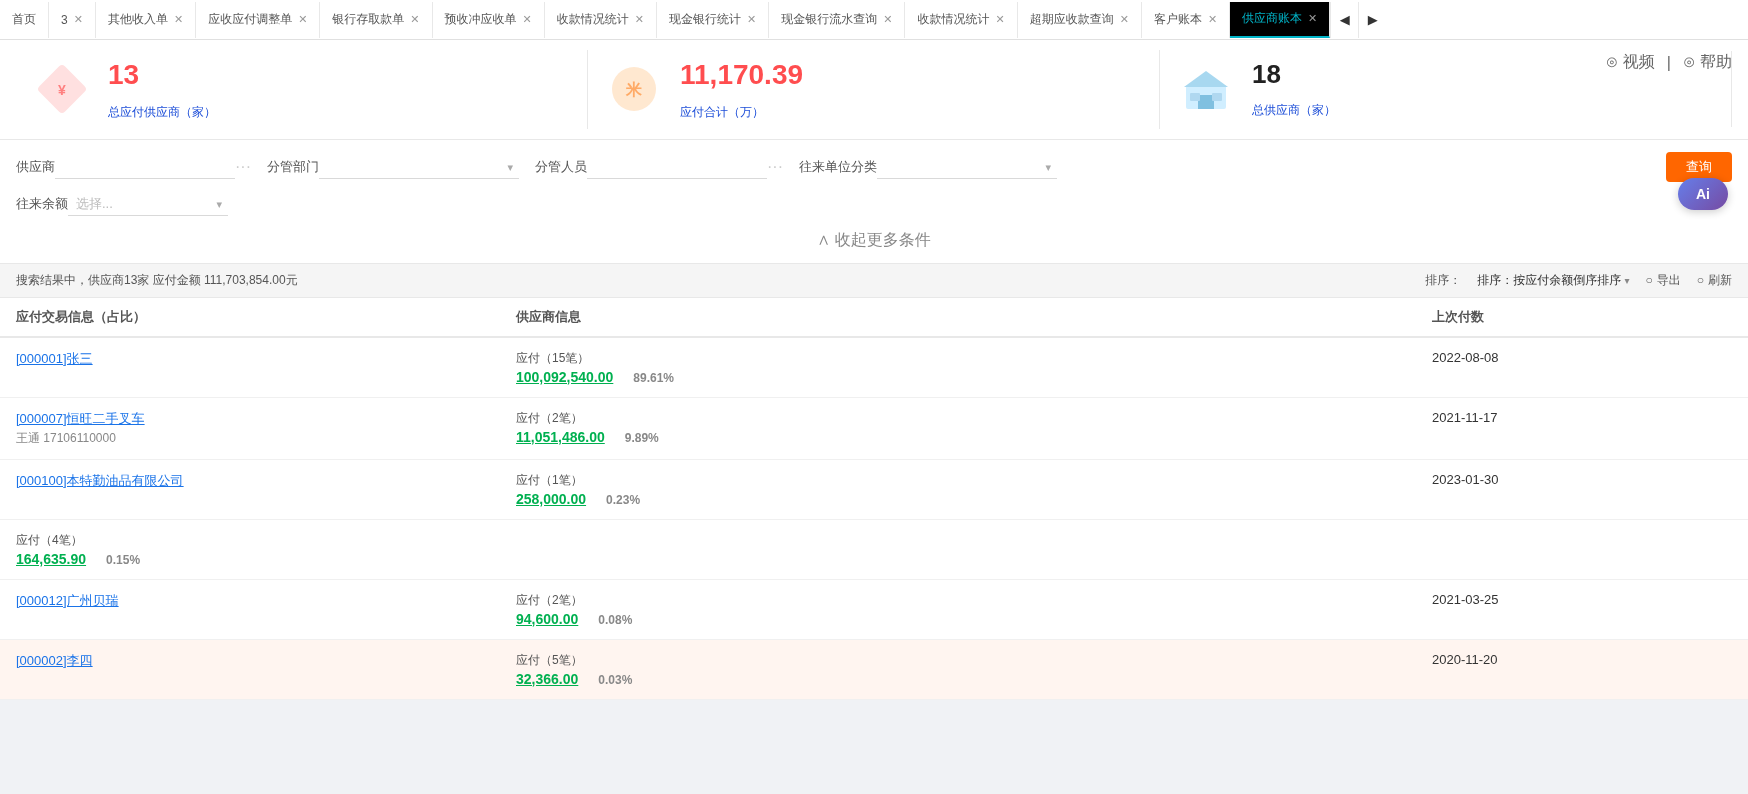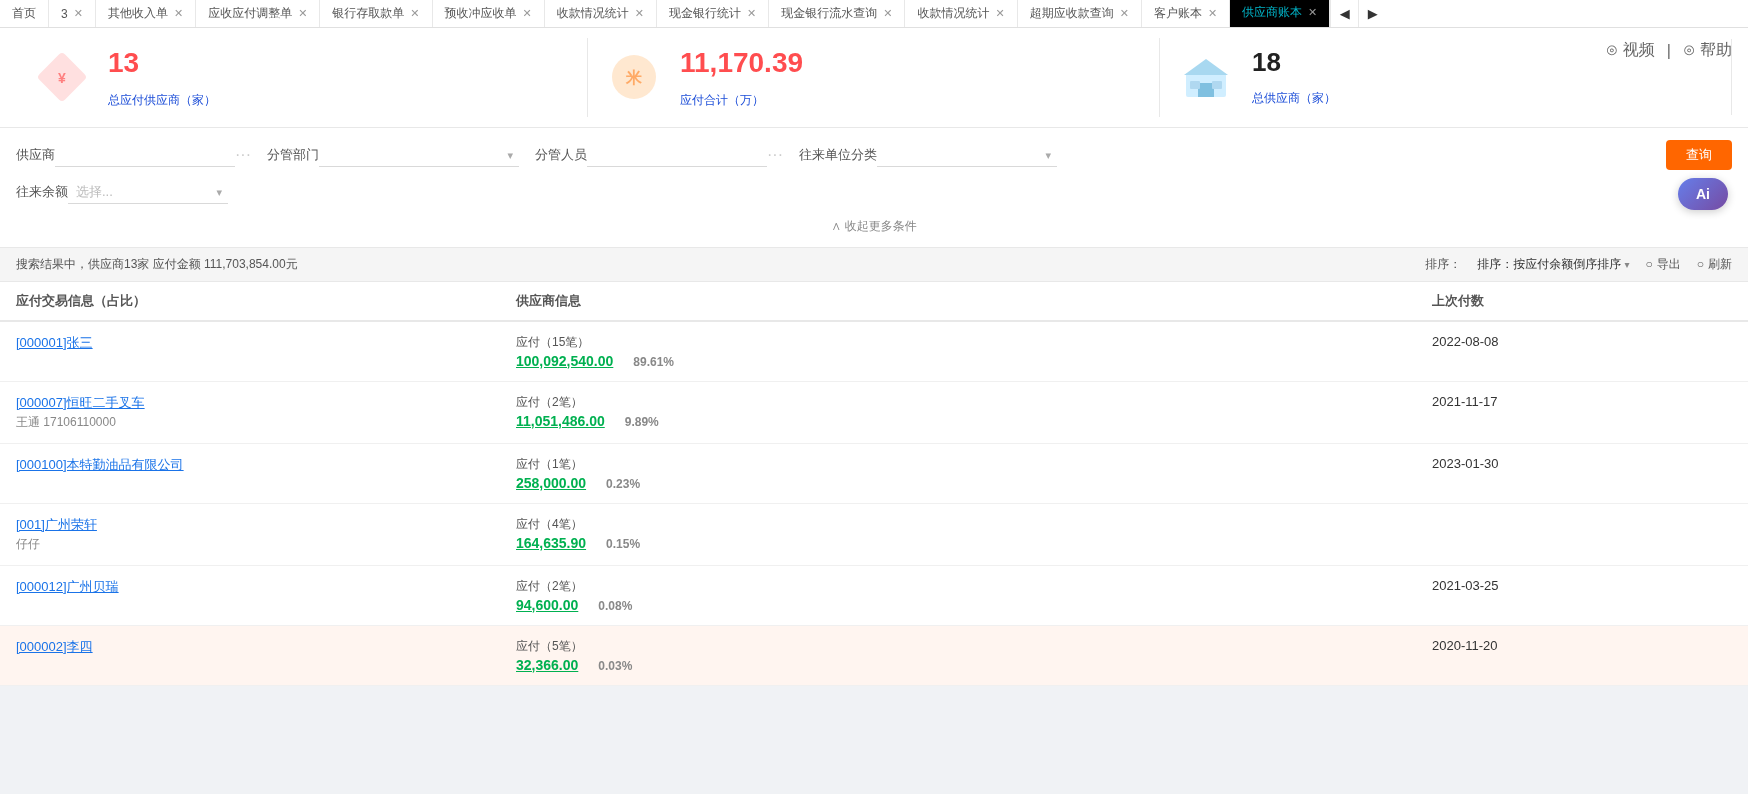--- a/index.html
+++ b/index.html
@@ -1,21 +1,21 @@
 <!DOCTYPE html>
 <html><head>
   <meta charset="utf-8">
   <style>
     * { box-sizing: border-box; margin: 0; padding: 0; }
     body { font-family: "Microsoft YaHei", "PingFang SC", Arial, sans-serif; font-size: 13px; background: #f0f2f5; color: #333; }
 
     
     .top-nav {
       display: flex; align-items: center; background: #fff;
-      border-bottom: 1px solid #e0e0e0; height: 28px; overflow: hidden;
+      border-bottom: 1px solid #e0e0e0; height: 40px; overflow: hidden;
     }
     .nav-tab {
       display: flex; align-items: center; padding: 0 12px; height: 36px;
       white-space: nowrap; cursor: pointer; border-right: 1px solid #e8e8e8;
       font-size: 12px; color: #555; background: #fff; flex-shrink: 0;
     }
     .nav-tab.active { color: #00b4c8; border-bottom: 2px solid #00b4c8; background: #000000; }
     .nav-tab .close-icon { margin-left: 6px; color: #999; font-size: 11px; cursor: pointer; }
     .nav-arrow { width: 28px; height: 36px; display: flex; align-items: center; justify-content: center; cursor: pointer; background: #fff; border-left: 1px solid #e8e8e8; flex-shrink: 0; }
 
@@ -62,21 +62,21 @@
     .filter-select-wrap .chevron {
       position: absolute; right: 6px; top: 50%; transform: translateY(-50%);
       pointer-events: none; color: #aaa; font-size: 11px;
     }
     .filter-dots { color: #ccc; font-size: 16px; cursor: pointer; }
     .btn-query {
       background: #ff6600; color: #fff; border: none; padding: 6px 20px;
       border-radius: 4px; font-size: 13px; cursor: pointer; margin-left: auto;
     }
     .collapse-bar {
-      text-align: center; padding: 4px 0; cursor: pointer; font-size: 12px; color: #888;
+      text-align: center; padding: 4px 0; cursor: pointer; font-size: 16px; color: #888;
     }
 
     
     .result-bar {
       background: #f5f5f5; padding: 8px 16px; display: flex; align-items: center;
       justify-content: space-between; border-bottom: 1px solid #e8e8e8; font-size: 12px; color: #555;
     }
     .result-bar .right-actions { display: flex; align-items: center; gap: 16px; }
     .result-bar .sort-label { color: #555; }
     .result-bar .sort-val { color: #333; cursor: pointer; }
@@ -348,24 +348,20 @@
         <span class="tx-percent">0.23%</span>
       </div>
     </div>
     <div>
       <span class="last-pay">2023-01-30</span>
     </div>
   </div>
 
   <div class="table-row">
     <div>
-      <span class="supplier-link">[001]广州荣轩</span>
-      <div class="supplier-sub">仔仔</div>
-    </div>
-    <div>
       <div class="tx-label">应付（4笔）</div>
       <div class="tx-row">
         <span class="tx-amount">164,635.90</span>
         <span class="tx-percent">0.15%</span>
       </div>
     </div>
     <div>
       <span class="last-pay"></span>
     </div>
   </div>

